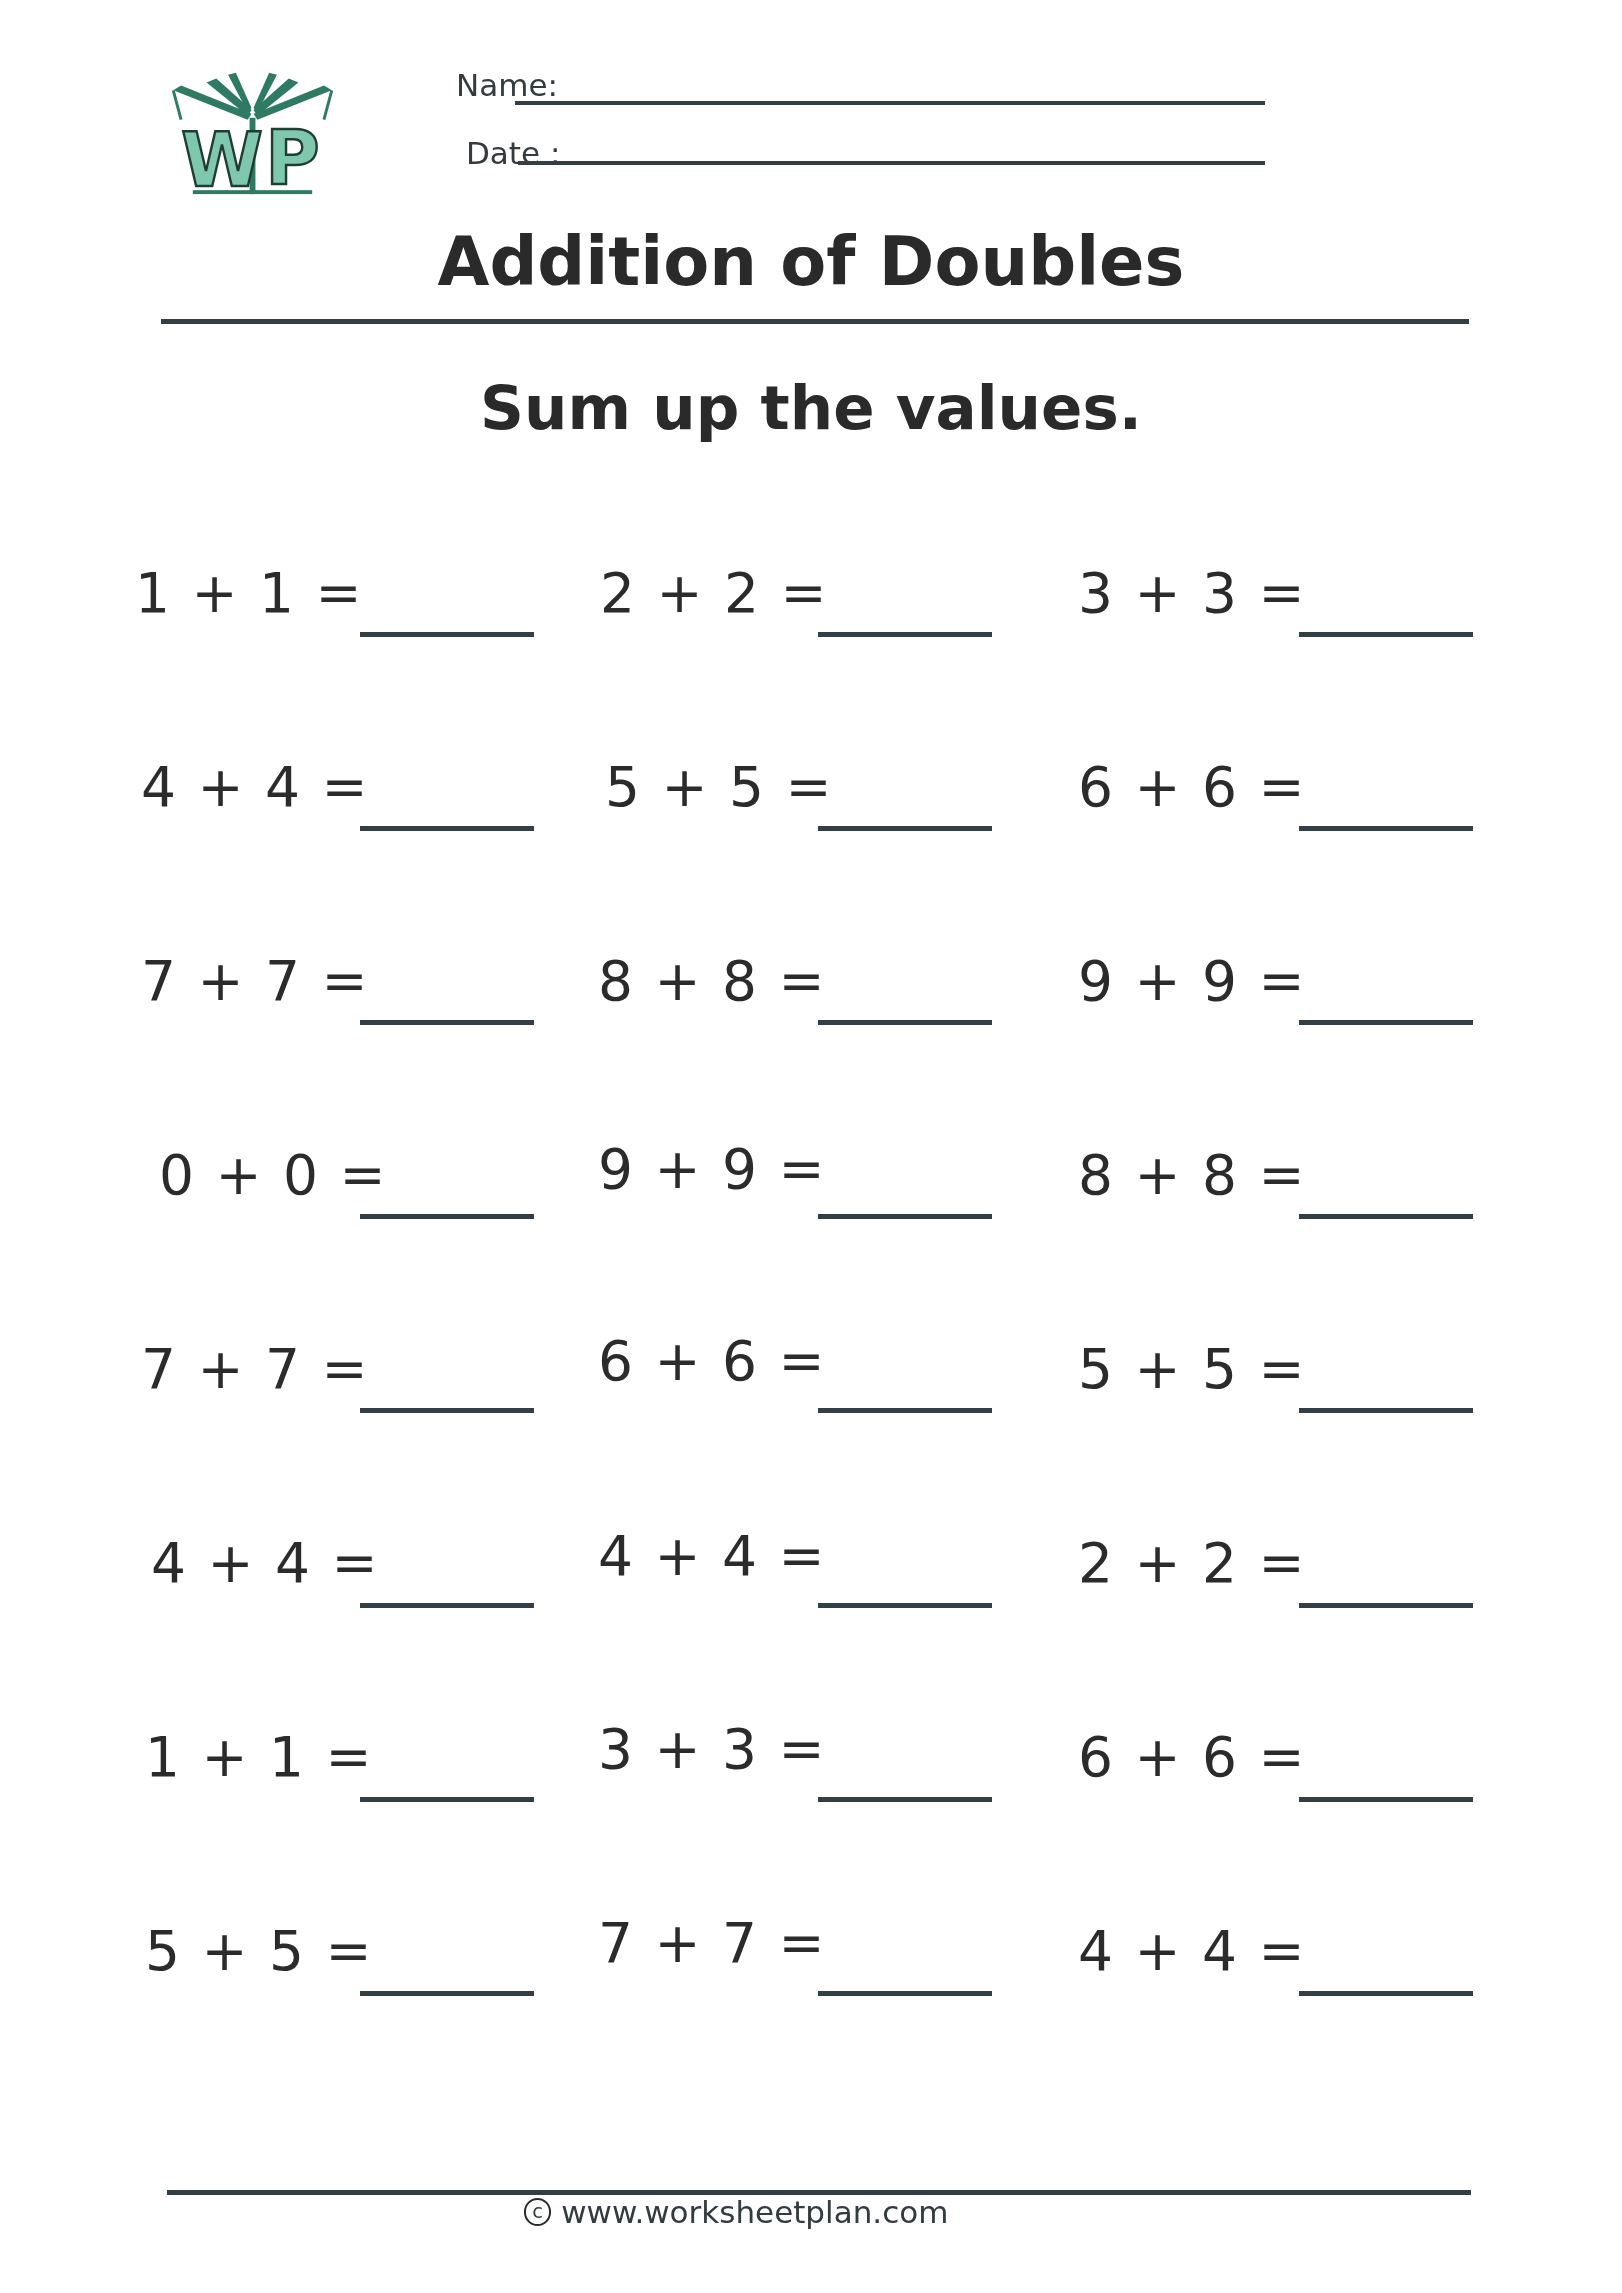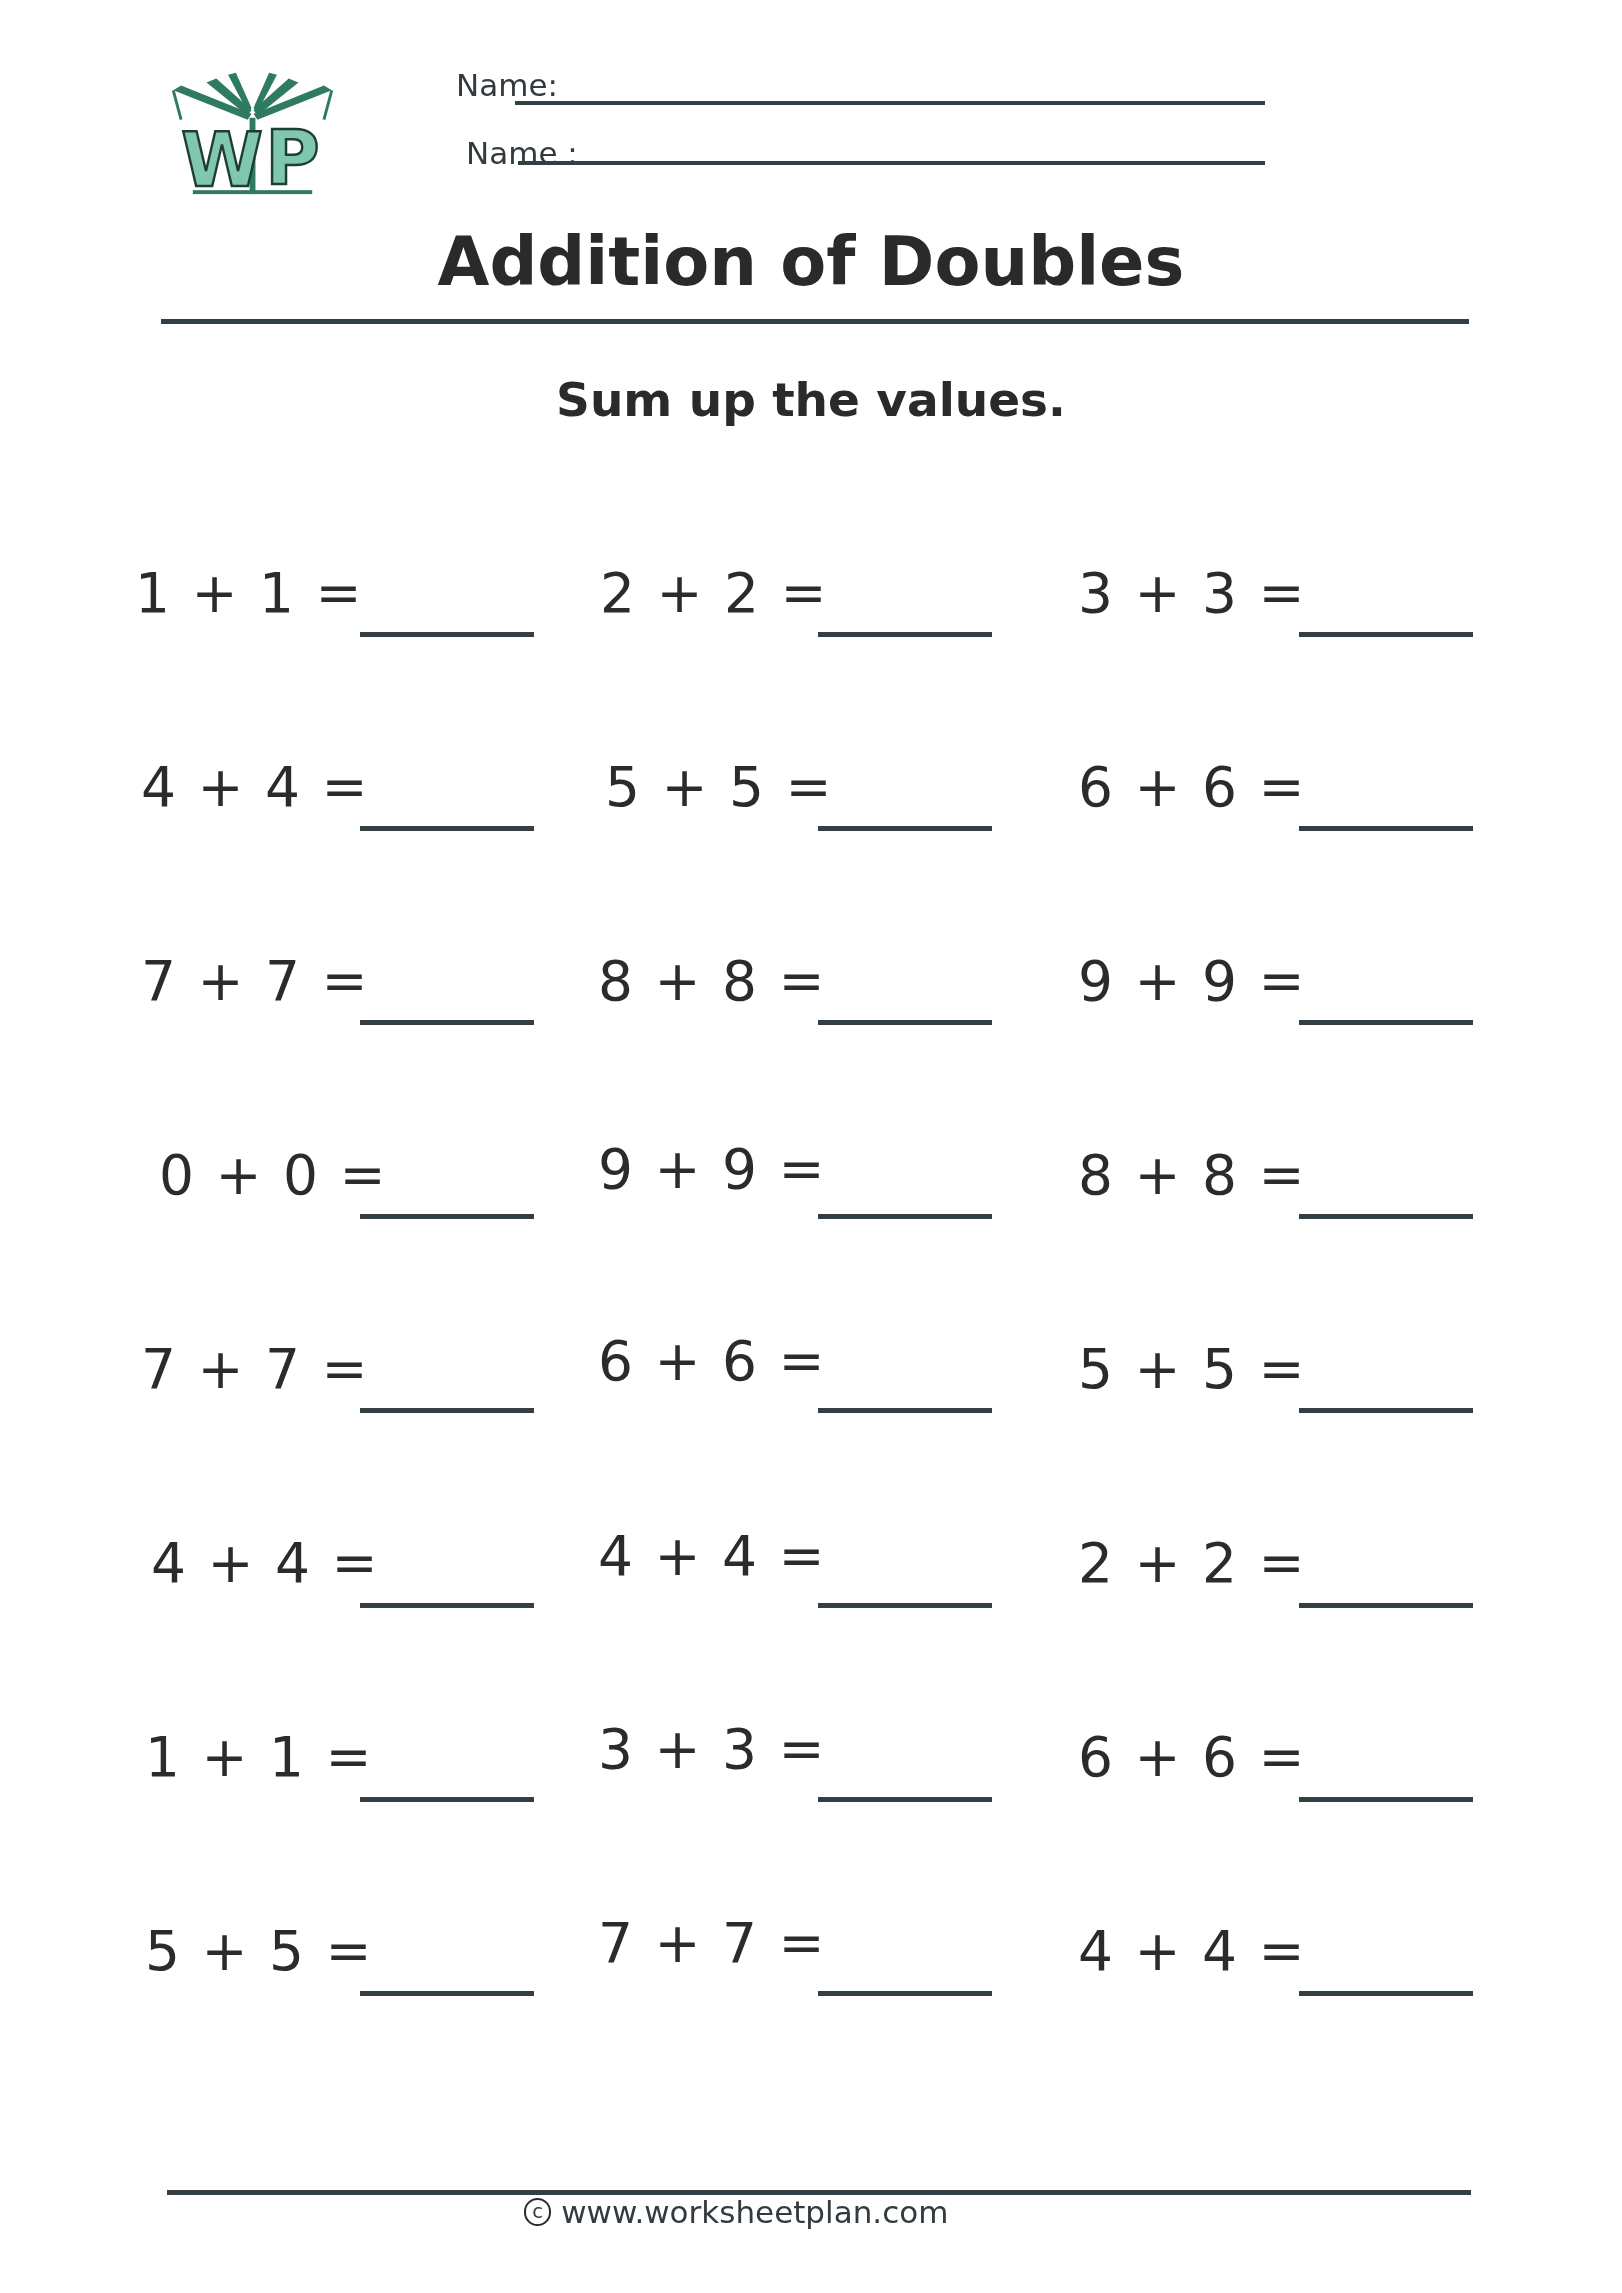--- a/index.html
+++ b/index.html
@@ -13,21 +13,21 @@
   
   .field-label { font-family: "DejaVu Sans", sans-serif; font-size: 31px; color: #333b3f; text-align: center; }
   .field-line { height: 3.9px; background: #333f44; }
 
   
   .title { left: 0; width: 1622px; top: 223px; text-align: center;
            font-family: "DejaVu Sans", sans-serif; font-weight: bold; font-size: 67px;
            color: #2a2a2a; letter-spacing: 0px; }
   .rule { background: #333f44; }
   .subtitle { left: 0; width: 1622px; top: 372px; text-align: center;
-              font-family: "DejaVu Sans", sans-serif; font-weight: bold; font-size: 47px; color: #2a2a2a; }
+              font-family: "DejaVu Sans", sans-serif; font-weight: bold; font-size: 61px; color: #2a2a2a; }
 
   
   .prob { font-family: "DejaVu Sans", sans-serif; font-size: 55px; color: #2b2b2b; white-space: pre;
           letter-spacing: 2px; }
   .ans { height: 4.9px; background: #333f44; width: 174px; }
 
   
   .footer-rule { left: 167px; top: 2190px; width: 1304px; height: 4.9px; background: #333f44; }
   .footer { left: 524px; top: 2194px; font-size: 31px; color: #333b3f; font-family: "DejaVu Sans", sans-serif; display: flex; align-items: center; gap: 9.8px; }
   .copy { width: 27.4px; height: 27.4px; border: 2.9px solid #2b2b2b; border-radius: 50%; font-size: 19.6px;
@@ -52,21 +52,21 @@
     <rect x="26" y="132" width="122" height="4" fill="#2f7a63"></rect>
 
     <text x="14" y="128" font-family="DejaVu Sans, sans-serif" font-weight="bold" font-size="76" fill="#7fc7ad" stroke="#1f3d34" stroke-width="2.5">W</text>
 
     <text x="100" y="126" font-family="DejaVu Sans, sans-serif" font-weight="bold" font-size="76" fill="#7fc7ad" stroke="#1f3d34" stroke-width="2.5">P</text>
   </svg>
 </div>
 
 <div class="abs field-label" style="left:456px; top:67px;">Name:</div>
 <div class="abs field-line" style="left:515px; top:101px; width:750px;"></div>
-<div class="abs field-label" style="left:466px; top:135px;">Name :</div>
+<div class="abs field-label" style="left:466px; top:135px;">Date :</div>
 <div class="abs field-line" style="left:518px; top:161px; width:747px;"></div>
 
 <div class="abs title">Addition of Doubles</div>
 <div class="abs rule" style="left:161px; top:319px; width:1308px; height:4.9px;"></div>
 <div class="abs subtitle">Sum up the values.</div>
 
 <div id="problems">
 
   <div class="abs prob" style="left:135px; top:561px;">1 + 1 =</div>
   <div class="abs ans" style="left:360px; top:632px;"></div>

